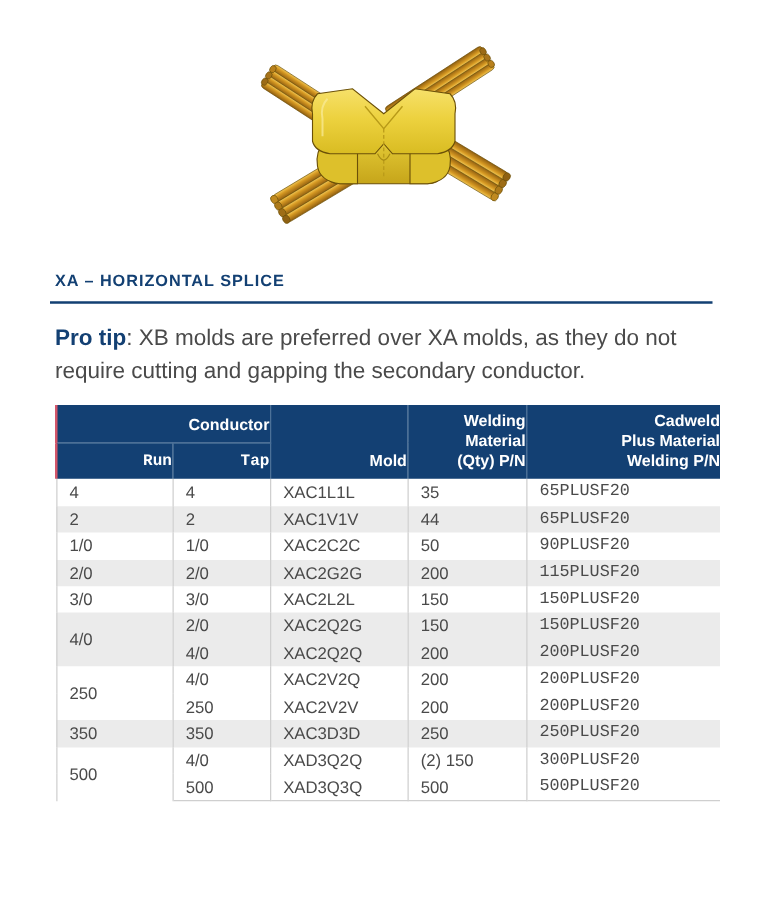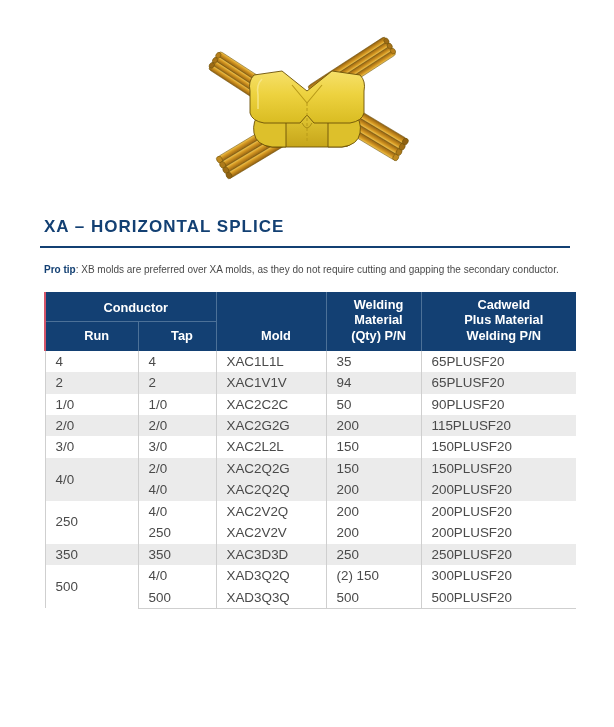--- a/index.html
+++ b/index.html
@@ -27,40 +27,40 @@
     background: #ffffff;
   }
   .figure-area svg { display: block; }
 
   
   .section-head {
     margin: 0 40px 0 44px;
     padding: 0;
   }
   .section-title {
-    font-size: 17px;
+    font-size: 13px;
     font-weight: bold;
     letter-spacing: 0.06em;
     color: #134073;
     margin: 0;
     padding: 0 0 9px 0;
     line-height: 1.1;
     white-space: nowrap;
   }
   .title-rule {
     height: 2px;
     background: #134073;
     width: 530px;
     margin-left: -4px;
   }
 
   
   .protip {
     margin: 15px 44px 0 44px;
-    font-size: 10px;
+    font-size: 18px;
     line-height: 1.42;
     color: #4a4a4a;
     max-width: 534px;
   }
   .protip b {
     color: #134073;
     font-weight: bold;
   }
 
   
@@ -77,21 +77,21 @@
   table.specs col.c-run   { width: 93px; }
   table.specs col.c-tap   { width: 78px; }
   table.specs col.c-mold  { width: 110px; }
   table.specs col.c-weld  { width: 95px; }
   table.specs col.c-cad   { width: 155px; }
 
   table.specs thead th {
     background: #134073;
     color: #ffffff;
     font-weight: bold;
-    text-align: center;
+    text-align: right;
     vertical-align: bottom;
     font-size: 12.8px;
     line-height: 1.22;
     padding: 5px 0 6px 10px;
     border: 0;
     border-right: 1px solid #4c7198;
   }
   table.specs thead th.last { border-right: 0; }
   table.specs thead tr.hr1 th.conductor {
     vertical-align: middle;
@@ -102,39 +102,40 @@
   table.specs thead tr.hr1 th.spacer {
     border-bottom: 0;
   }
   table.specs thead th.leftedge {
     border-left: 2px solid #d4566a;
   }
   table.specs thead tr.hr2 th {
     vertical-align: bottom;
     padding-top: 4px;
     padding-bottom: 7px;
+    font-family: Liberation Mono, monospace;
   }
   table.specs thead tr.hr1 th.rowspanned {
     vertical-align: bottom;
     padding-bottom: 7px;
     margin-top: 39px;
   }
 
   table.specs tbody td {
     padding: 1px 0 1px 10px;
     border-right: 1px solid #cfcfcf;
     vertical-align: middle;
     color: #4a4a4a;
     font-size: 13.4px;
     line-height: 1.45;
     height: 19px;
     box-sizing: border-box;
     background: transparent;
   }
-  table.specs tbody td.last { border-right: 0; }
+  table.specs tbody td.last { border-right: 0; font-family: Liberation Mono, monospace; }
   table.specs tbody tr.shade td { background: #ebebeb; }
   table.specs tbody tr.shade td.grpcell { background: #ebebeb; }
   table.specs tbody td.grpcell {
     border-right: 1px solid #cfcfcf;
   }
   table.specs tbody tr:last-child td { border-bottom: 1px solid #cfcfcf; }
   table.specs tbody tr.grp-first td.grpcell,
   table.specs tbody tr.grp-last td.grpcell { border-bottom: 0; }
   table.specs tbody td.leftedge { border-left: 1px solid #cfcfcf; }
 </style>
@@ -280,21 +281,21 @@
           <td class="grpcell leftedge">4</td>
           <td>4</td>
           <td>XAC1L1L</td>
           <td>35</td>
           <td class="last">65PLUSF20</td>
         </tr>
         <tr class="shade">
           <td class="grpcell leftedge">2</td>
           <td>2</td>
           <td>XAC1V1V</td>
-          <td>94</td>
+          <td>44</td>
           <td class="last">65PLUSF20</td>
         </tr>
         <tr>
           <td class="grpcell leftedge">1/0</td>
           <td>1/0</td>
           <td>XAC2C2C</td>
           <td>50</td>
           <td class="last">90PLUSF20</td>
         </tr>
         <tr class="shade">

